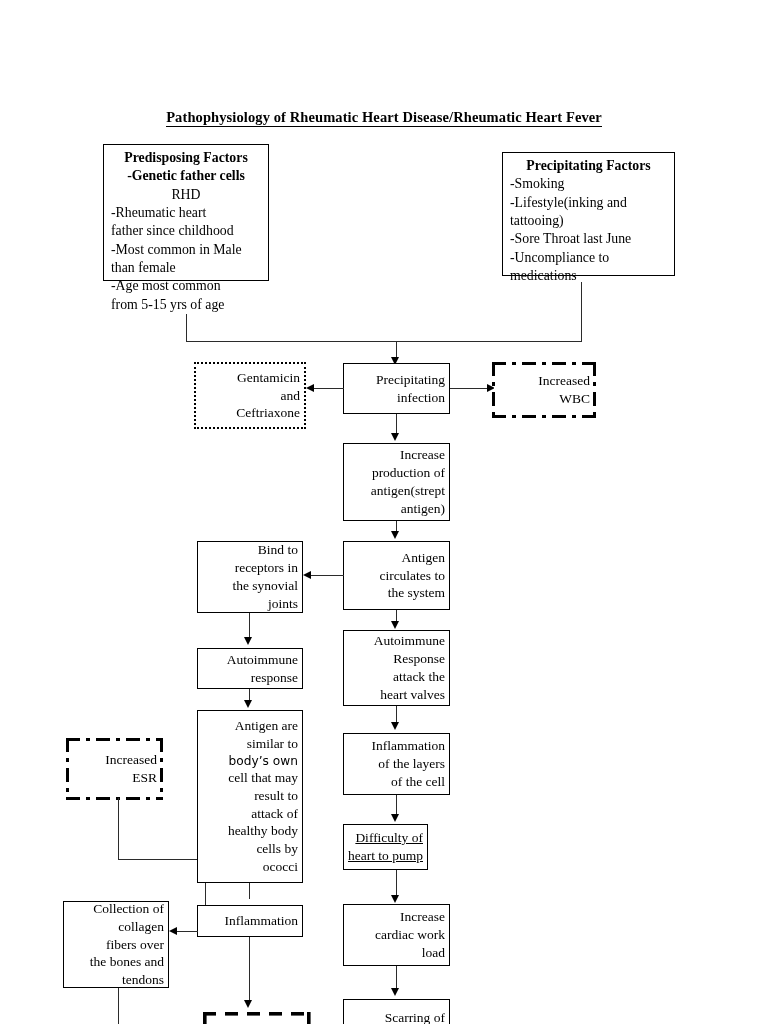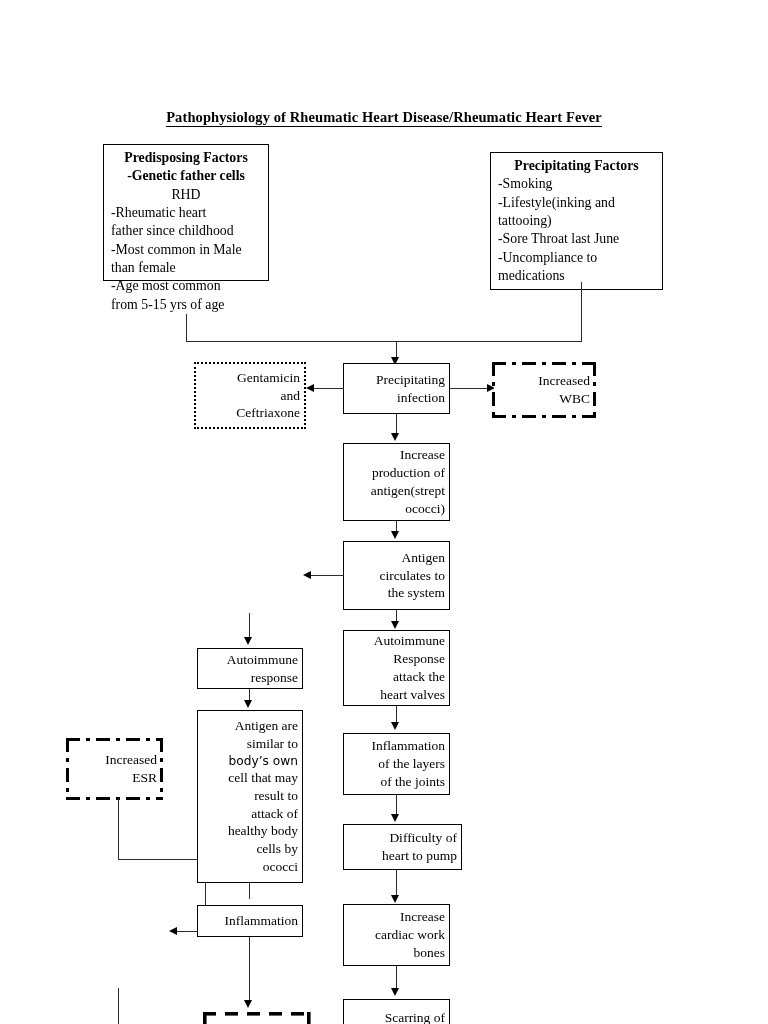--- a/index.html
+++ b/index.html
@@ -154,21 +154,21 @@
     <span class="fb-indent"><b>-Genetic father cells</b></span>
     <span class="fb-indent">RHD</span>
     <span class="fb-line">-Rheumatic heart</span>
     <span class="fb-line">father since childhood</span>
     <span class="fb-line">-Most common in Male</span>
     <span class="fb-line">than female</span>
     <span class="fb-line">-Age most common</span>
     <span class="fb-line">from 5-15 yrs of age</span>
   </div>
 
-  <div class="factor-box" style="left:490px; top:152px; width:173px; height:138px;">
+  <div class="factor-box" style="left:502px; top:152px; width:173px; height:124px;">
     <span class="fb-head">Precipitating Factors</span>
     <span class="fb-line">-Smoking</span>
     <span class="fb-line">-Lifestyle(inking and</span>
     <span class="fb-line">tattooing)</span>
     <span class="fb-line">-Sore Throat last June</span>
     <span class="fb-line">-Uncompliance to</span>
     <span class="fb-line">medications</span>
   </div>
 
   <div class="ln ln-thin-v" style="left:186px; top:314px; height:28px;"></div>
@@ -202,26 +202,32 @@
     <span>WBC</span>
   </div>
 
   <div class="ln ln-thin-v" style="left:396px; top:414px; height:22px;"></div>
   <div class="arrow-d" style="left:391px; top:433px;"></div>
 
   <div class="node solid" style="left:343px; top:443px; width:107px; height:78px;">
     <span>Increase</span>
     <span>production of</span>
     <span>antigen(strept</span>
-    <span>ococci)</span>
+    <span>antigen)</span>
   </div>
 
   <div class="ln ln-thin-v" style="left:396px; top:521px; height:13px;"></div>
   <div class="arrow-d" style="left:391px; top:531px;"></div>
 
+  <div class="node solid" style="left:197px; top:541px; width:106px; height:72px;">
+    <span>Bind to</span>
+    <span>receptors in</span>
+    <span>the synovial</span>
+    <span>joints</span>
+  </div>
 
   <div class="node solid" style="left:343px; top:541px; width:107px; height:69px;">
     <span>Antigen</span>
     <span>circulates to</span>
     <span>the system</span>
   </div>
 
   <div class="ln ln-thin-h" style="left:311px; top:575px; width:33px;"></div>
   <div class="arrow-l" style="left:303px; top:571px;"></div>
 
@@ -266,53 +272,60 @@
     <span>result to</span>
     <span>attack of</span>
     <span>healthy body</span>
     <span>cells by</span>
     <span>ococci</span>
   </div>
 
   <div class="node solid" style="left:343px; top:733px; width:107px; height:62px;">
     <span>Inflammation</span>
     <span>of the layers</span>
-    <span>of the joints</span>
+    <span>of the cell</span>
   </div>
 
   <div class="ln ln-thin-v" style="left:396px; top:795px; height:22px;"></div>
   <div class="arrow-d" style="left:391px; top:814px;"></div>
 
   <div class="ln ln-thin-v" style="left:249px; top:883px; height:16px;"></div>
 
-  <div class="node solid" style="left:343px; top:824px; width:119px; height:46px;">
+  <div class="node solid" style="left:343px; top:824px; width:85px; height:46px;text-decoration:underline;">
     <span>Difficulty of</span>
     <span>heart to pump</span>
   </div>
 
   <div class="ln ln-thin-v" style="left:396px; top:870px; height:28px;"></div>
   <div class="arrow-d" style="left:391px; top:895px;"></div>
 
+  <div class="node solid" style="left:63px; top:901px; width:106px; height:87px;">
+    <span>Collection of</span>
+    <span>collagen</span>
+    <span>fibers over</span>
+    <span>the bones and</span>
+    <span>tendons</span>
+  </div>
 
   <div class="ln ln-thin-v" style="left:118px; top:988px; height:36px;"></div>
 
   <div class="node solid" style="left:197px; top:905px; width:106px; height:32px;">
     <span>Inflammation</span>
   </div>
 
   <div class="ln ln-thin-h" style="left:177px; top:931px; width:21px;"></div>
   <div class="arrow-l" style="left:169px; top:927px;"></div>
 
   <div class="ln ln-thin-v" style="left:249px; top:937px; height:66px;"></div>
   <div class="arrow-d" style="left:244px; top:1000px;"></div>
 
   <div class="node solid" style="left:343px; top:904px; width:107px; height:62px;">
     <span>Increase</span>
     <span>cardiac work</span>
-    <span>bones</span>
+    <span>load</span>
   </div>
 
   <div class="ln ln-thin-v" style="left:396px; top:966px; height:25px;"></div>
   <div class="arrow-d" style="left:391px; top:988px;"></div>
 
   <div class="node solid" style="left:343px; top:999px; width:107px; height:40px;">
     <span style="margin-top:-2px;">Scarring of</span>
   </div>
 
   <div class="node dashed" style="left:205px; top:1014px; width:104px; height:30px;"></div>

